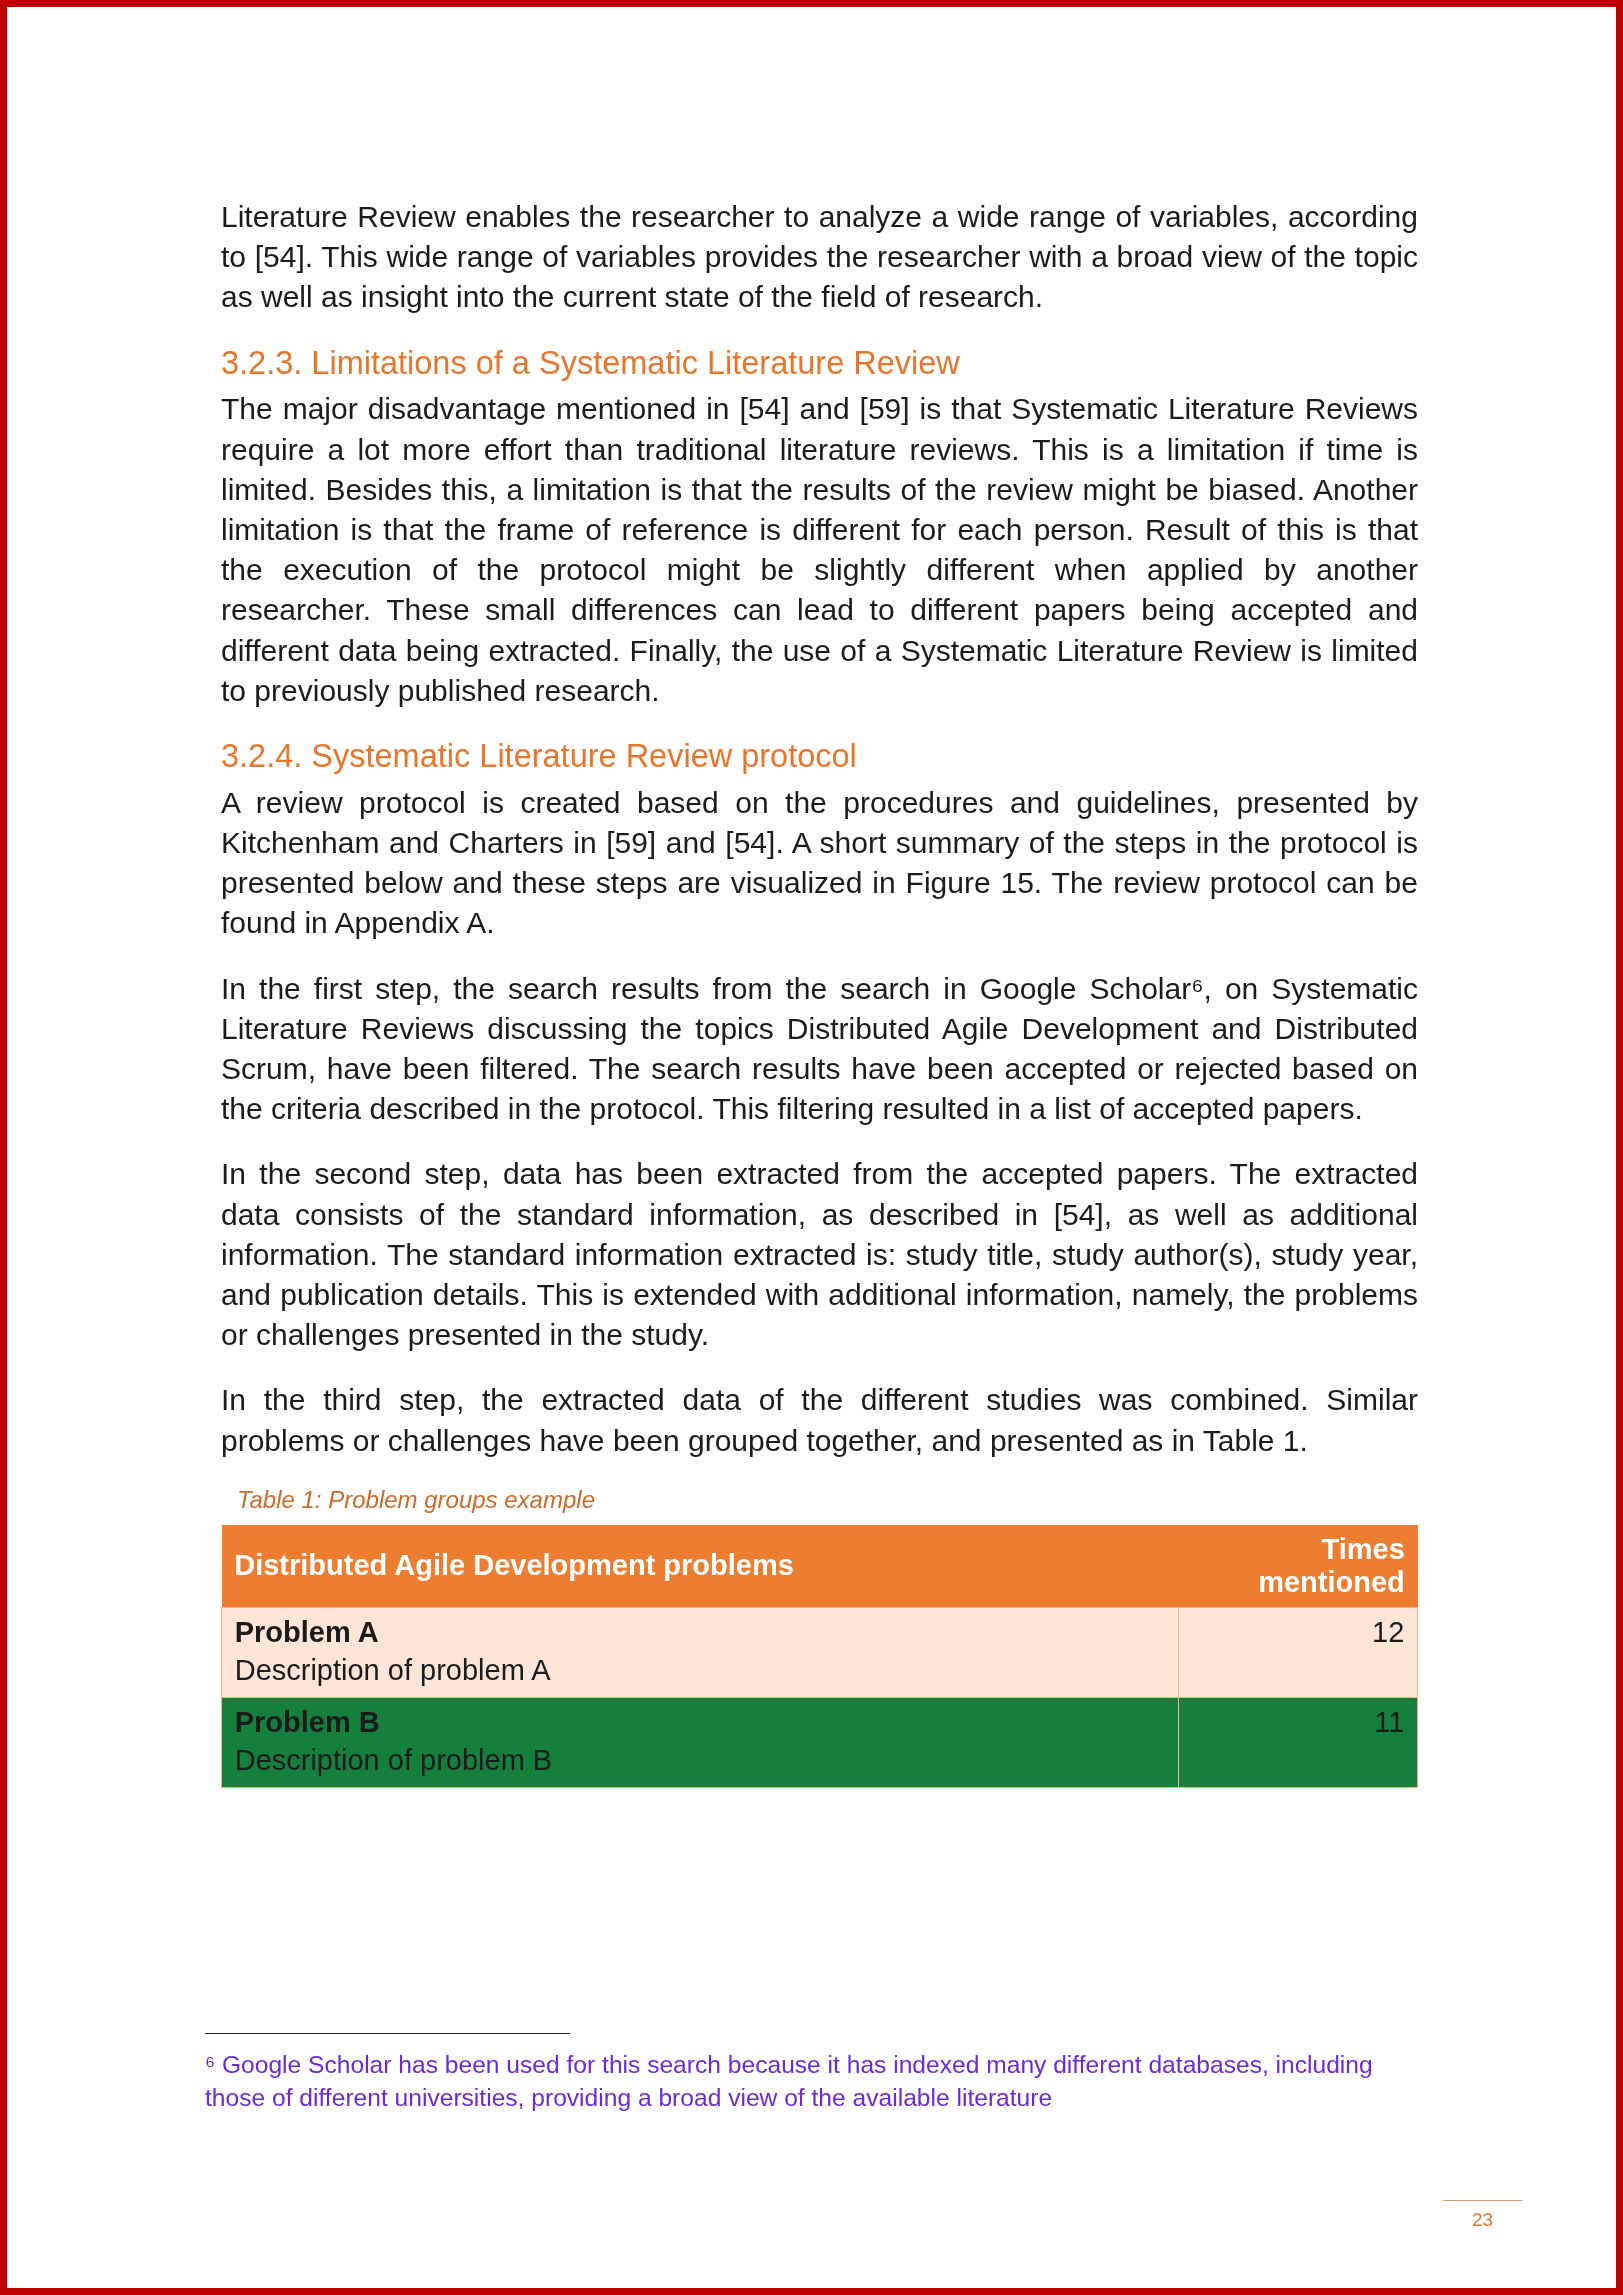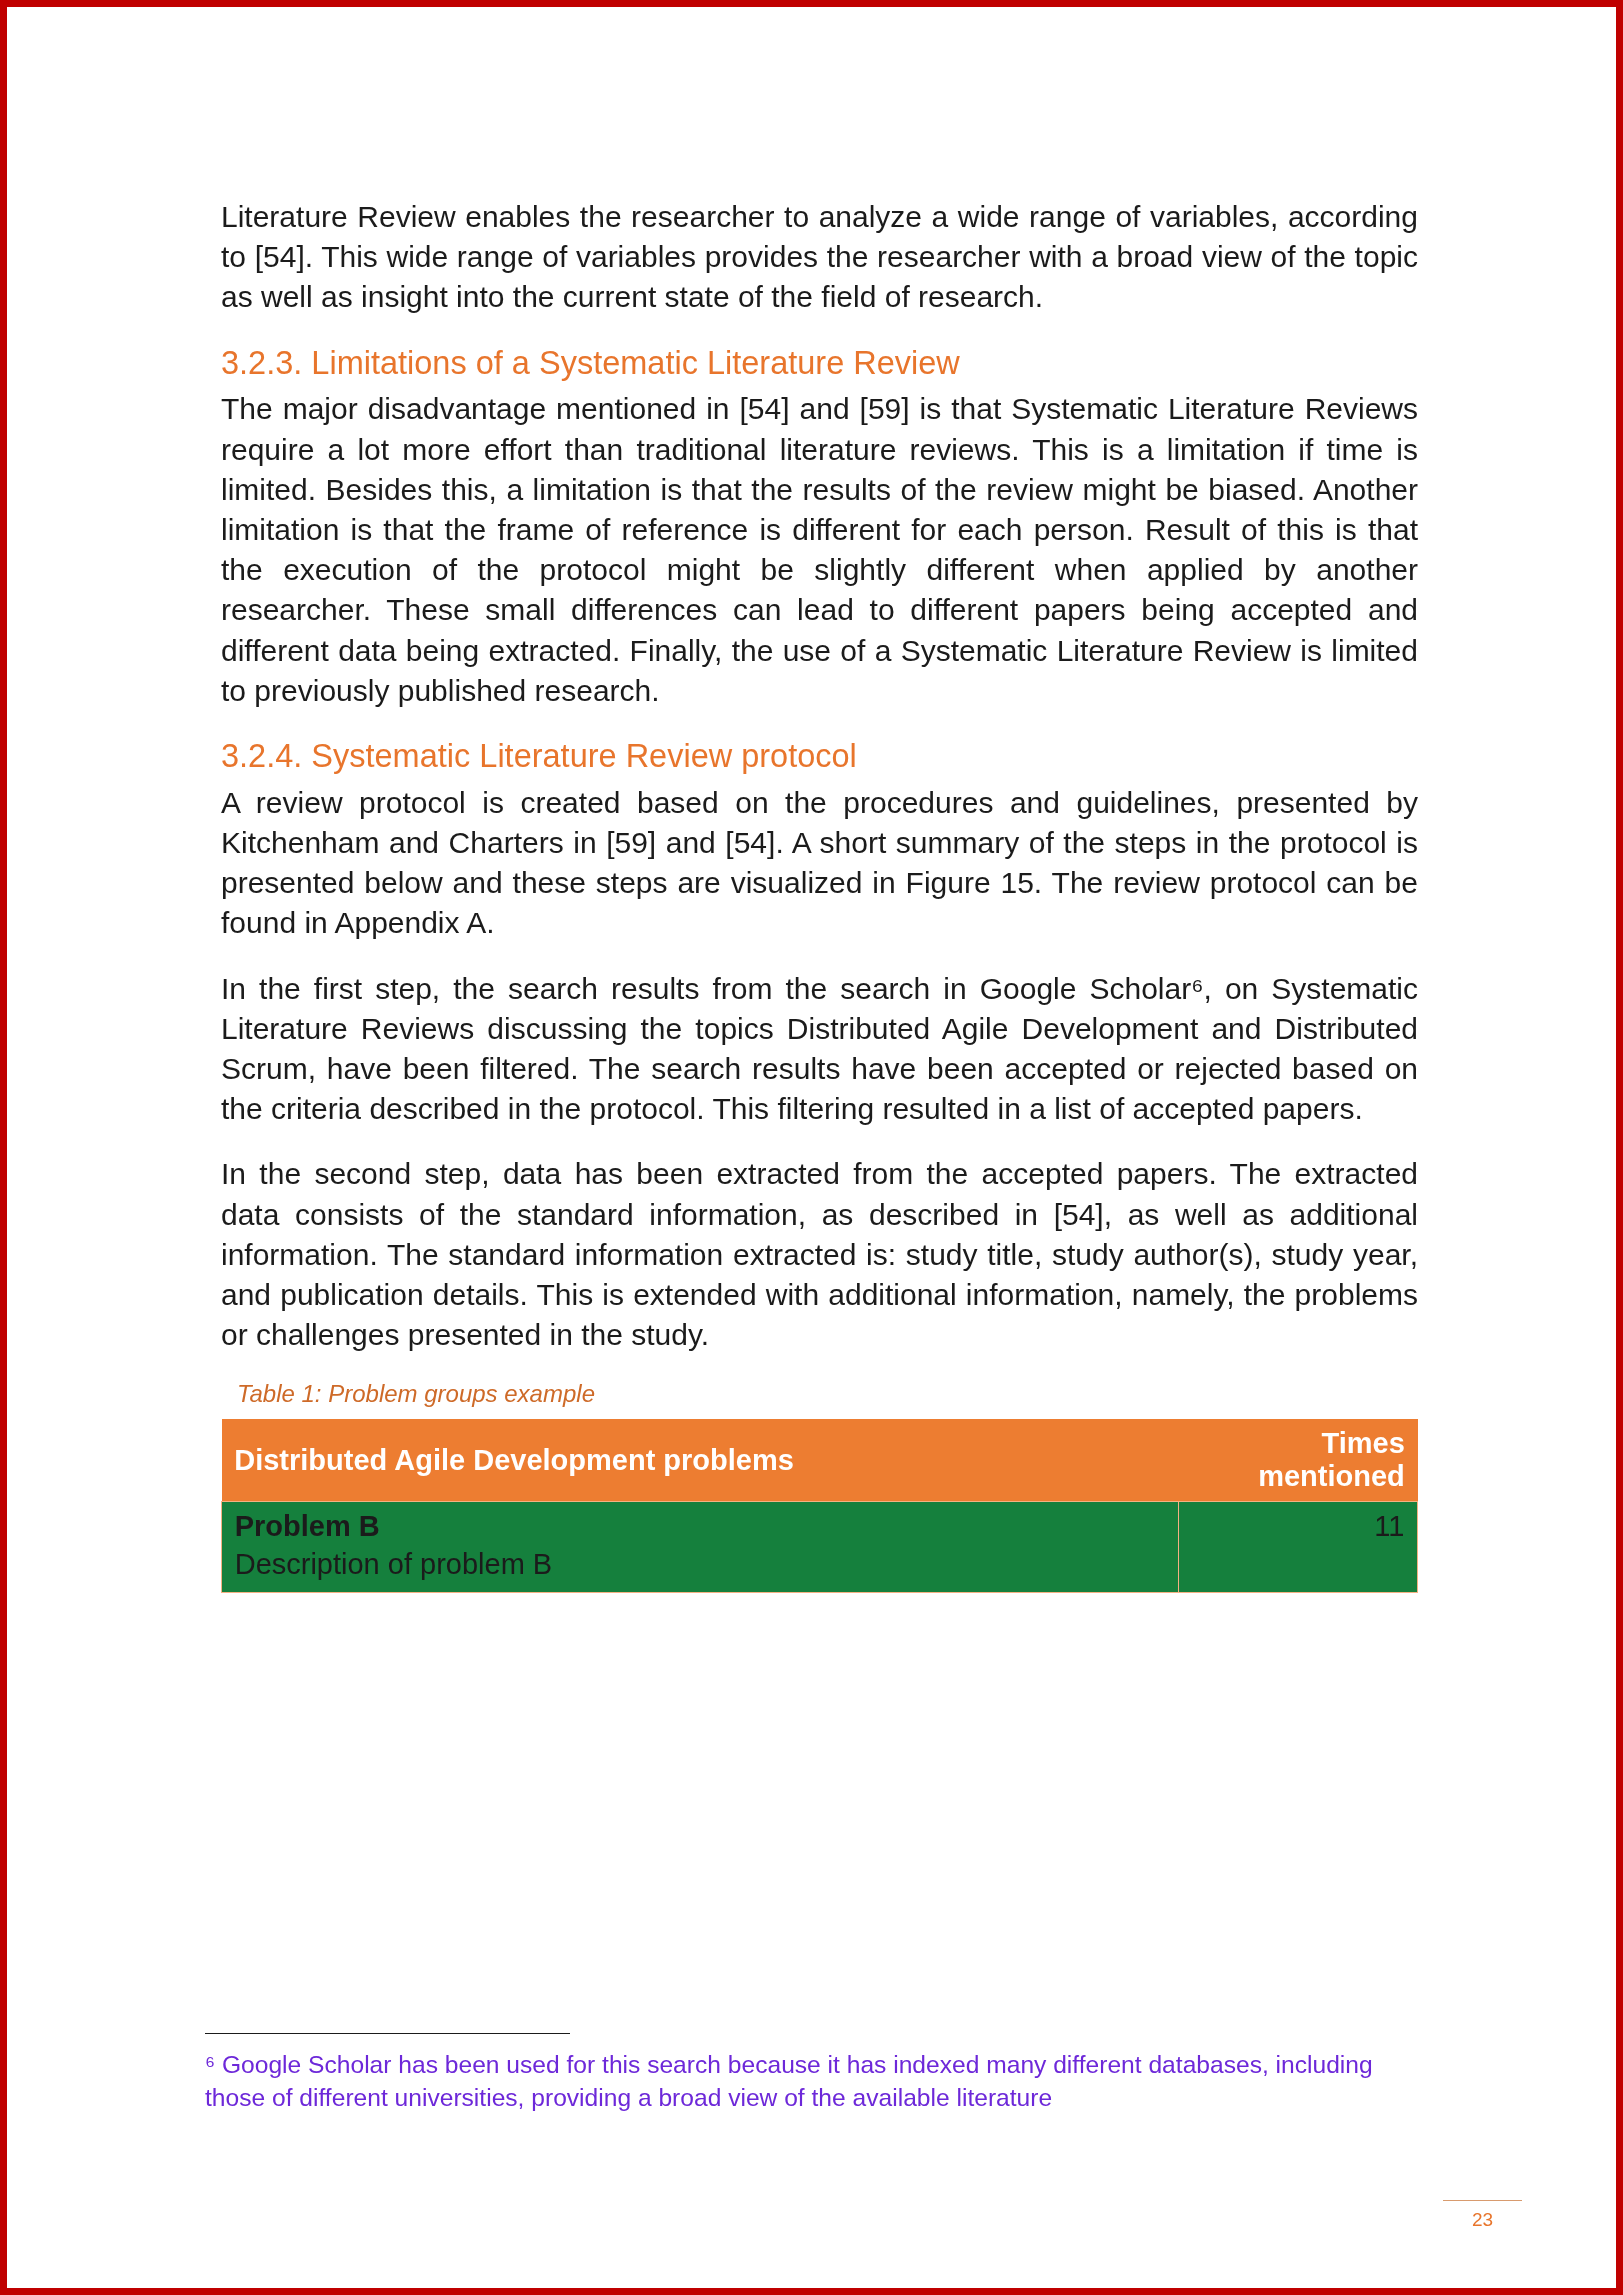--- a/index.html
+++ b/index.html
@@ -120,35 +120,43 @@
 
 
     <h3 class="section-heading">3.2.4. Systematic Literature Review protocol</h3>
 
     <p class="body-par">A review protocol is created based on the procedures and guidelines, presented by Kitchenham and Charters in [59] and [54]. A short summary of the steps in the protocol is presented below and these steps are visualized in Figure 15. The review protocol can be found in Appendix A.</p>
 
     <p class="body-par">In the first step, the search results from the search in Google Scholar⁶, on Systematic Literature Reviews discussing the topics Distributed Agile Development and Distributed Scrum, have been filtered. The search results have been accepted or rejected based on the criteria described in the protocol. This filtering resulted in a list of accepted papers.</p>
 
     <p class="body-par">In the second step, data has been extracted from the accepted papers. The extracted data consists of the standard information, as described in [54], as well as additional information. The standard information extracted is: study title, study author(s), study year, and publication details. This is extended with additional information, namely, the problems or challenges presented in the study.</p>
 
+    <p class="body-par">In the third step, the extracted data of the different studies was combined. Similar problems or challenges have been grouped together, and presented as in Table 1.</p>
 
     <p class="table-caption">Table 1: Problem groups example</p>
 
     <table class="problem-table">
       <colgroup>
         <col class="c-problem">
         <col class="c-times">
       </colgroup>
       <thead>
         <tr>
           <th class="col-problem">Distributed Agile Development problems</th>
           <th class="col-times">Times mentioned</th>
         </tr>
       </thead>
       <tbody>
+        <tr class="row-alt">
+          <td>
+            <div class="prob-title">Problem A</div>
+            <div class="prob-desc">Description of problem A</div>
+          </td>
+          <td class="times-cell">12</td>
+        </tr>
         <tr class="row-plain">
           <td>
             <div class="prob-title">Problem B</div>
             <div class="prob-desc">Description of problem B</div>
           </td>
           <td class="times-cell">11</td>
         </tr>
       </tbody>
     </table>
 

